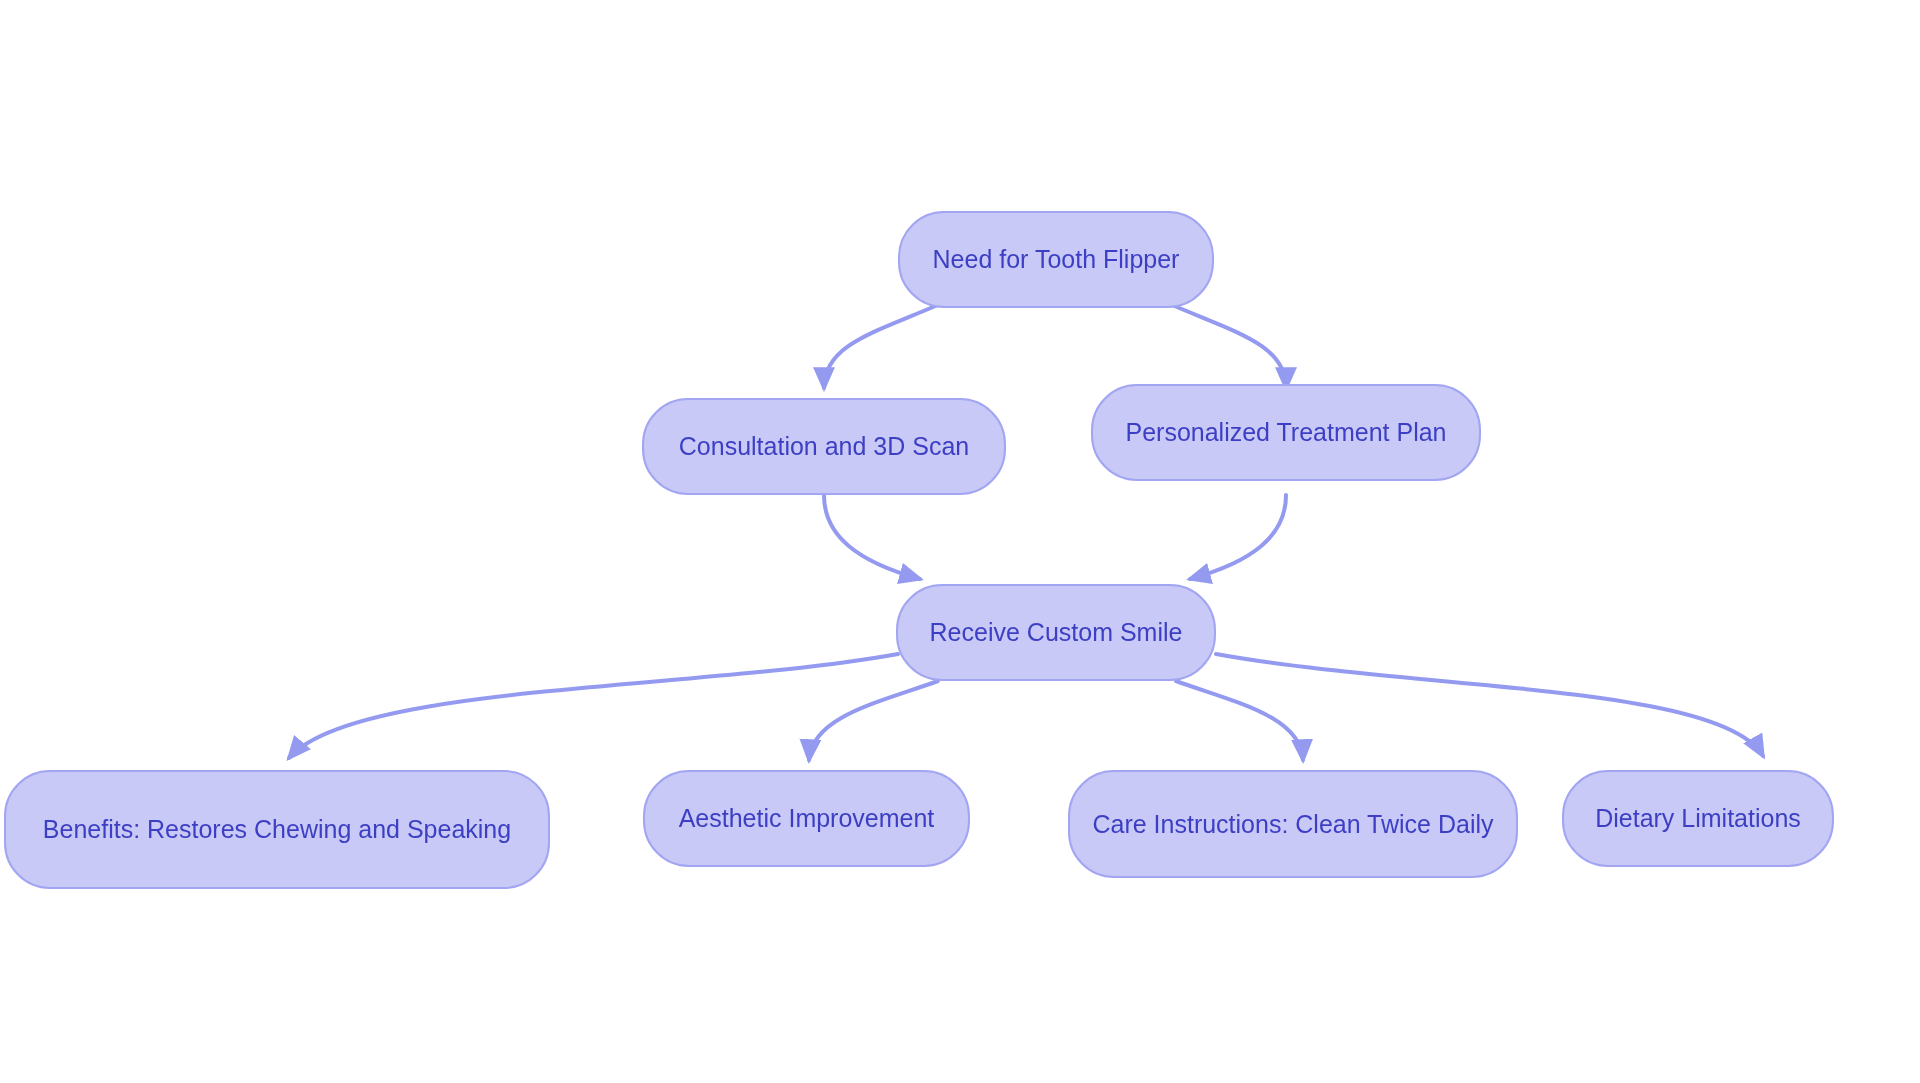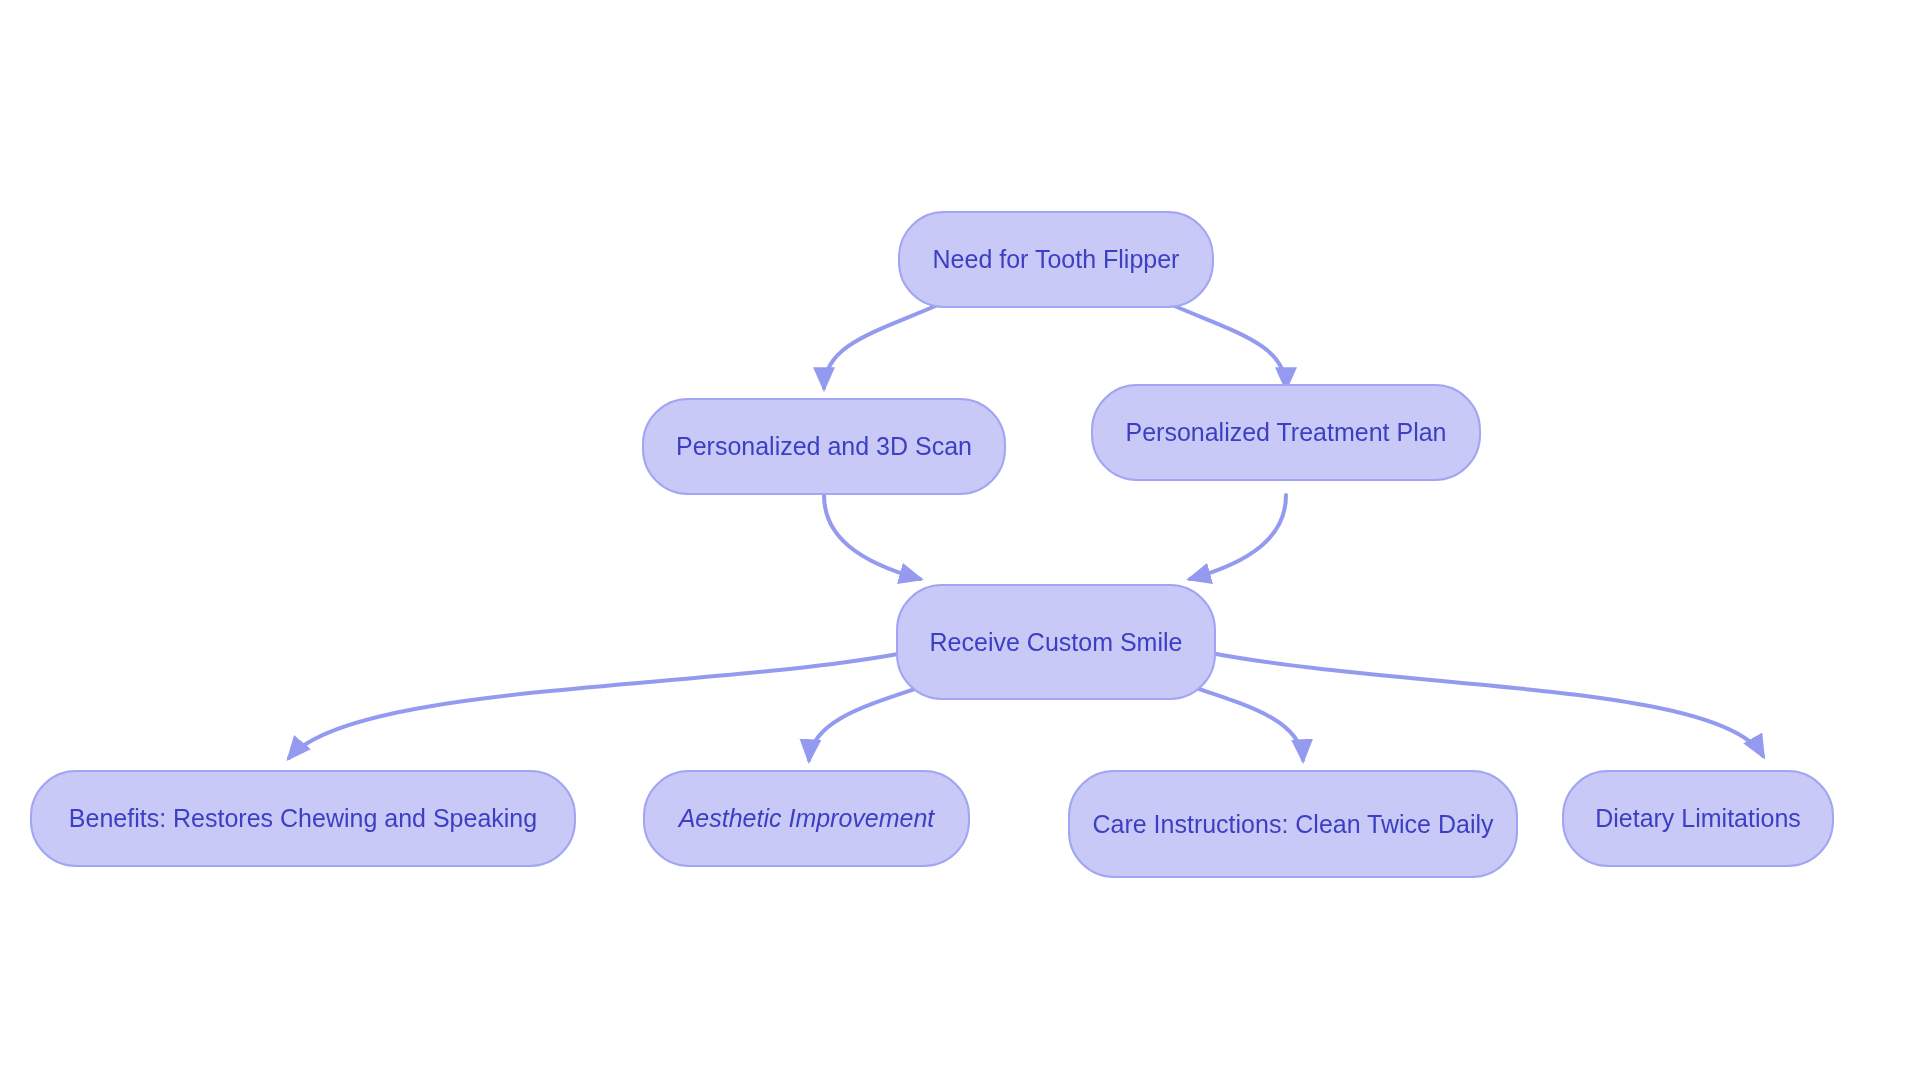--- a/index.html
+++ b/index.html
@@ -61,21 +61,21 @@
         <path d="M824 495 C824 536 858 562 920 579" class="edge-path" stroke="#949af0" marker-end="url(#arrowhead)"></path>
         <path d="M1286 495 C1286 536 1252 562 1190 579" class="edge-path" stroke="#949af0" marker-end="url(#arrowhead)"></path>
         <path d="M898 654 C700 690 352 684 289 758" class="edge-path" stroke="#949af0" marker-end="url(#arrowhead)"></path>
         <path d="M938 681 C880 702 812 716 809 760" class="edge-path" stroke="#949af0" marker-end="url(#arrowhead)"></path>
         <path d="M1176 681 C1234 702 1301 716 1303 760" class="edge-path" stroke="#949af0" marker-end="url(#arrowhead)"></path>
         <path d="M1216 654 C1414 690 1722 684 1763 756" class="edge-path" stroke="#949af0" marker-end="url(#arrowhead)"></path>
       </g>
   </svg>
 
   <div class="node" style="left: 898px; top: 211px; width: 316px; height: 97px;">Need for Tooth Flipper</div>
-  <div class="node" style="left: 642px; top: 398px; width: 364px; height: 97px;">Personalized and 3D Scan</div>
+  <div class="node" style="left: 642px; top: 398px; width: 364px; height: 97px;">Consultation and 3D Scan</div>
   <div class="node" style="left: 1091px; top: 384px; width: 390px; height: 97px;">Personalized Treatment Plan</div>
-  <div class="node" style="left: 896px; top: 584px; width: 320px; height: 116px;">Receive Custom Smile</div>
-  <div class="node" style="left: 30px; top: 770px; width: 546px; height: 97px;">Benefits: Restores Chewing and Speaking</div>
-  <div class="node" style="left: 643px; top: 770px; width: 327px; height: 97px; font-style: italic;">Aesthetic Improvement</div>
+  <div class="node" style="left: 896px; top: 584px; width: 320px; height: 97px;">Receive Custom Smile</div>
+  <div class="node" style="left: 4px; top: 770px; width: 546px; height: 119px;">Benefits: Restores Chewing and Speaking</div>
+  <div class="node" style="left: 643px; top: 770px; width: 327px; height: 97px;">Aesthetic Improvement</div>
   <div class="node" style="left: 1068px; top: 770px; width: 450px; height: 108px;">Care Instructions: Clean Twice Daily</div>
   <div class="node" style="left: 1562px; top: 770px; width: 272px; height: 97px;">Dietary Limitations</div>
 
 </div>
 
 </body></html>

